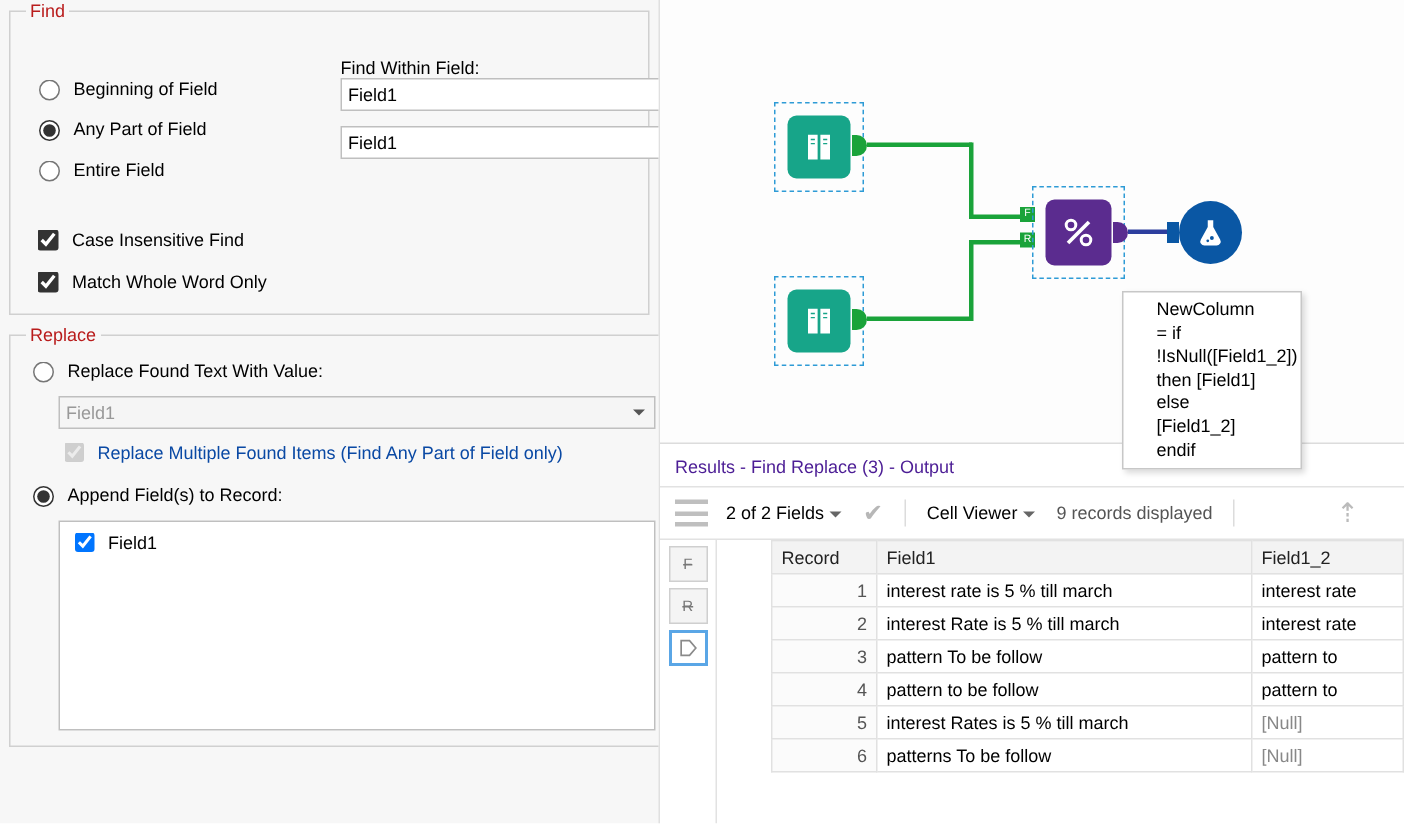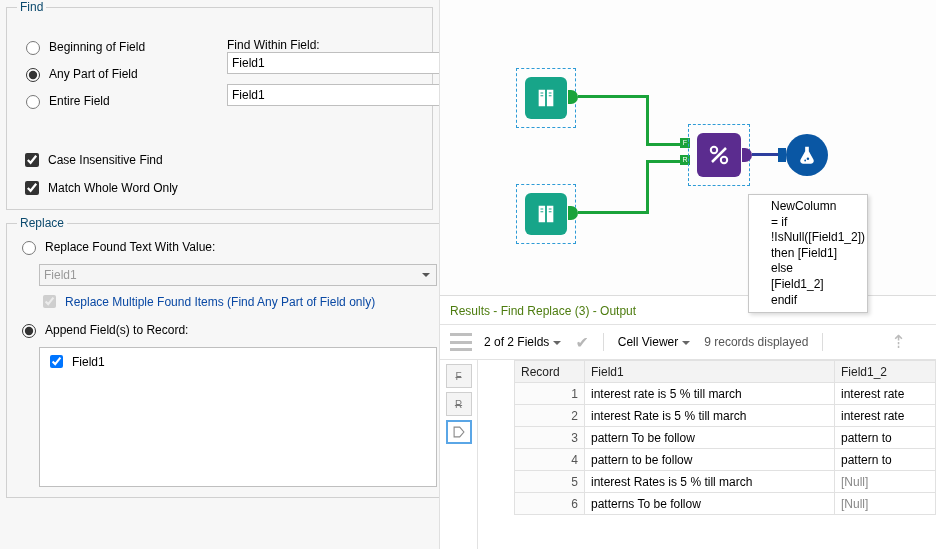--- a/index.html
+++ b/index.html
@@ -4,30 +4,30 @@
 <style>
 * { box-sizing: border-box; font-family: "Segoe UI", Tahoma, sans-serif; font-size: 12px; }
 html, body { margin: 0; padding: 0; width: 936px; height: 549px; overflow: hidden; background: #fff; color: #000; }
 .root { display: flex; width: 100%; height: 100%; }
 .left-panel { width: 440px; height: 100%; border-right: 1px solid #e0e0e0; background: #f7f7f7; padding: 0; overflow: hidden; }
 .right-panel { flex: 1; display: flex; flex-direction: column; height: 100%; }
 .canvas { flex: 0 0 296px; background: #fdfdfd; position: relative; border-bottom: 1px solid #dcdcdc; }
 .results { flex: 1; display: flex; flex-direction: column; background: #fff; }
 
 fieldset { border: 1px solid #d0d0d0; margin: 0 6px 6px 6px; padding: 4px 10px 10px 10px; background: #f7f7f7; }
-legend { color: #0c4a6e; padding: 0 3px; }
+legend { color: #b91c1c; padding: 0 3px; }
 .rcol { display: flex; flex-direction: column; margin-left: 8px; }
 .radio, .check { display: inline-flex; align-items: center; gap: 6px; cursor: pointer; }
 .radio input, .check input { width: 14px; height: 14px; accent-color: #333; }
 label.txt { white-space: nowrap; }
 .sel { width: 230px; height: 22px; border: 1px solid #bfbfbf; background: #fff; padding: 0 20px 0 4px; display: flex; align-items: center; position: relative; }
 .sel.disabled { color: #999; background: #f5f5f5; }
 .sel::after { content: ""; position: absolute; right: 6px; top: 50%; width: 0; height: 0; border-left: 4px solid transparent; border-right: 4px solid transparent; border-top: 4px solid #555; transform: translateY(-50%); }
 .find-right { position: absolute; left: 220px; top: 24px; }
-.find-left { position: absolute; left: 14px; top: 24px; }
+.find-left { position: absolute; left: 14px; top: 36px; }
 
 #find-fs { position: relative; height: 210px; }
 #replace-fs { position: relative; }
 
 .left-panel .findradios label { display:flex; align-items:center; gap:6px; margin-bottom:10px; }
 
 .chk-blue { color: #0a49a4; display:flex; align-items:center; gap:6px; margin: 6px 0 0 22px;}
 .chk-blue input { accent-color:#0a49a4;}
 
 .fieldlist { border:1px solid #bfbfbf; background:#fff; height:140px; margin:6px 0 0 22px; width: 398px; padding:4px 6px;}
@@ -44,21 +44,21 @@
 .wire { position:absolute; background:#1aa33a; height:3px; }
 .wire.v { width:3px; height:auto; }
 .tag { position:absolute; width:10px; height:10px; background:#1aa33a; color:#fff; font-size:7px; line-height:10px; text-align:center; }
 .anchor { position:absolute; width:10px; height:14px; background:#1aa33a; }
 .anchor.r { border-radius:0 8px 8px 0; }
 .purpleanchor { position:absolute; width:10px; height:14px; background:#5b2c8f; border-radius:0 8px 8px 0;}
 .bluewire { position:absolute; height:3px; background:#2d3e9e; }
 
 .annot { position:absolute; border:1px solid #c7c7c7; background:#fff; padding:4px 22px; width:120px; font-size:11px; line-height:1.3; box-shadow:2px 2px 4px rgba(0,0,0,.15);}
 
-.results-title { padding:8px 10px 6px 10px; color:#4d7c0f; border-bottom:1px solid #e2e2e2;}
+.results-title { padding:8px 10px 6px 10px; color:#4c1d95; border-bottom:1px solid #e2e2e2;}
 .results-toolbar { display:flex; align-items:center; gap:14px; padding:6px 22px 6px 44px; border-bottom:1px solid #e2e2e2; position:relative;}
 .results-toolbar .sep { width:1px; height:18px; background:#dcdcdc; }
 .results-toolbar .light { color:#555;}
 .results-body { display:flex; flex:1; }
 .sidetabs { width:38px; border-right:1px solid #e2e2e2; display:flex; flex-direction:column; align-items:center; padding-top:4px; gap:4px;}
 .sidetabs .tab { width:26px; height:24px; border:1px solid #cfcfcf; display:flex; align-items:center; justify-content:center; font-size:10px; color:#777; background:#f4f4f4; text-decoration: line-through;}
 .sidetabs .tab.active { border:2px solid #5aa6e6; background:#fff; text-decoration:none;}
 
 table { border-collapse:collapse; width:100%; }
 th, td { border:1px solid #e1e1e1; padding:3px 6px; text-align:left; height:22px; }

